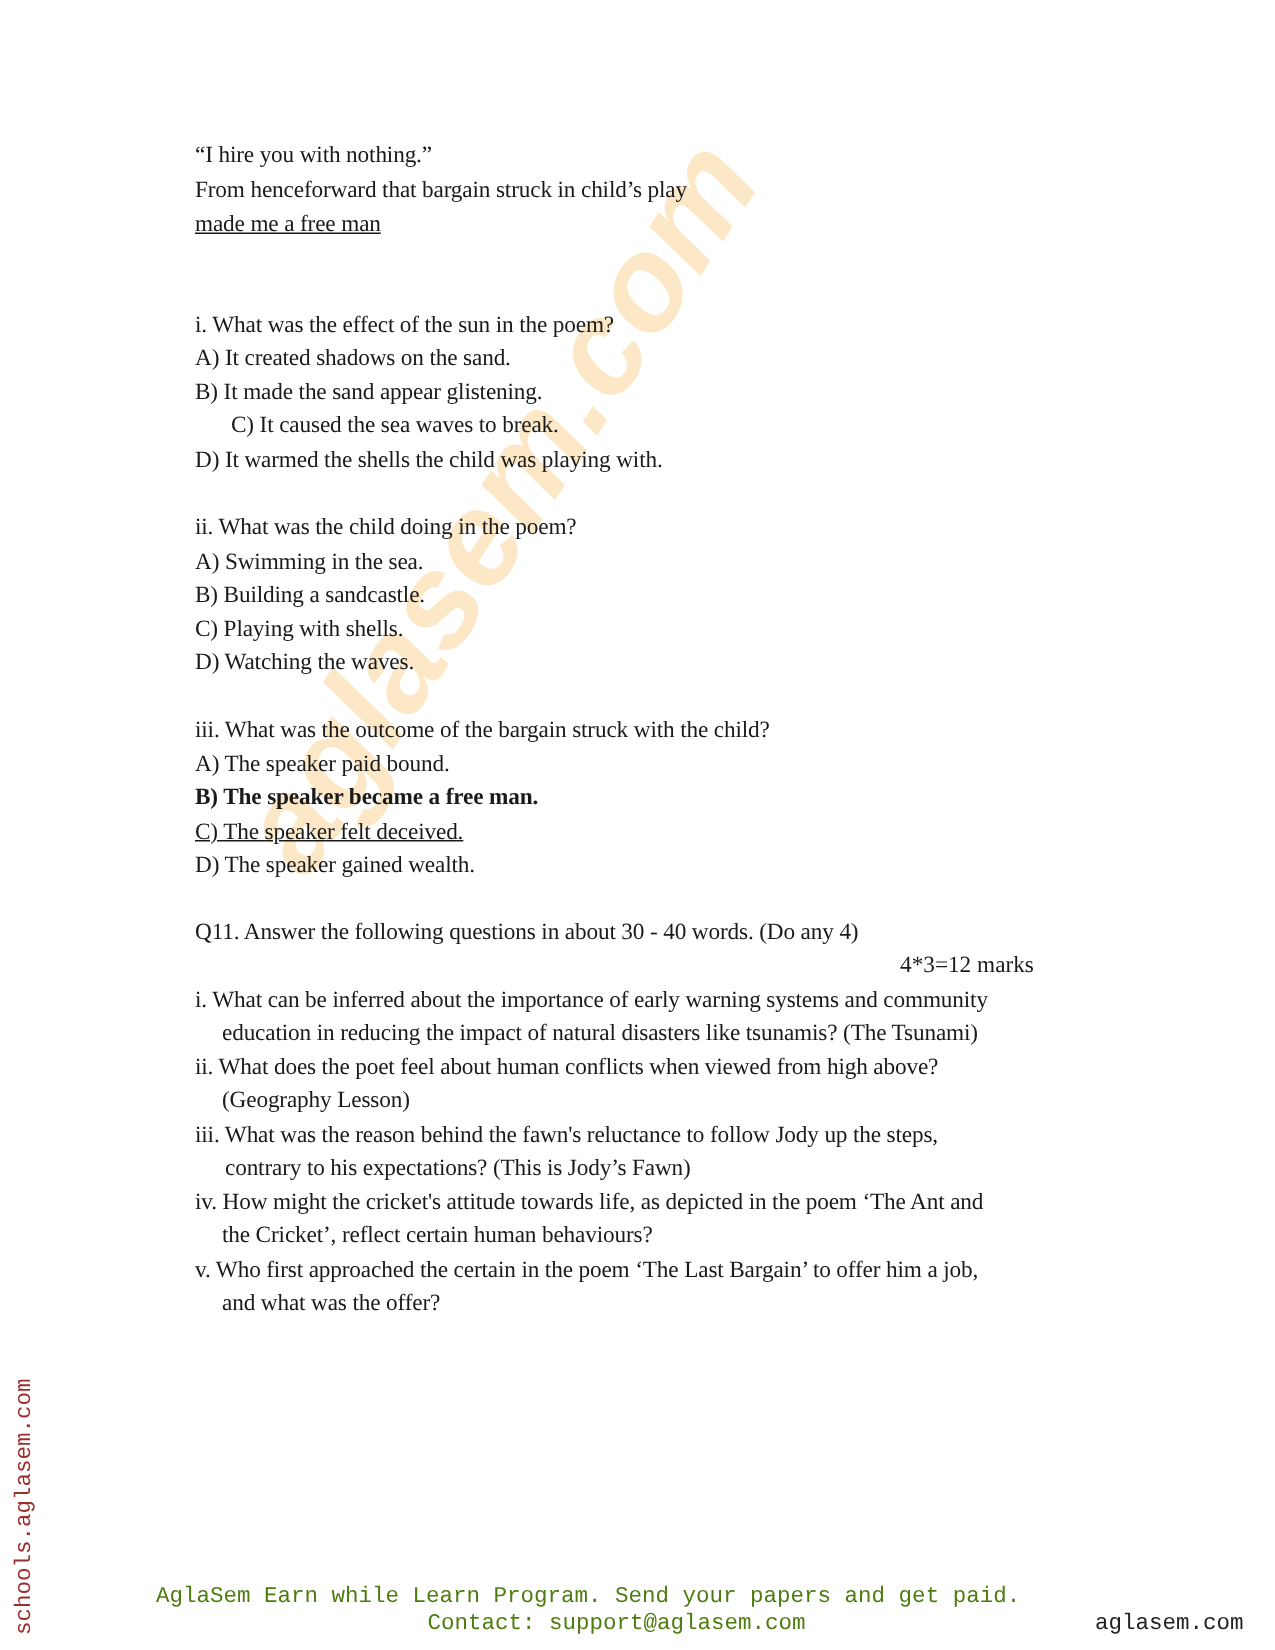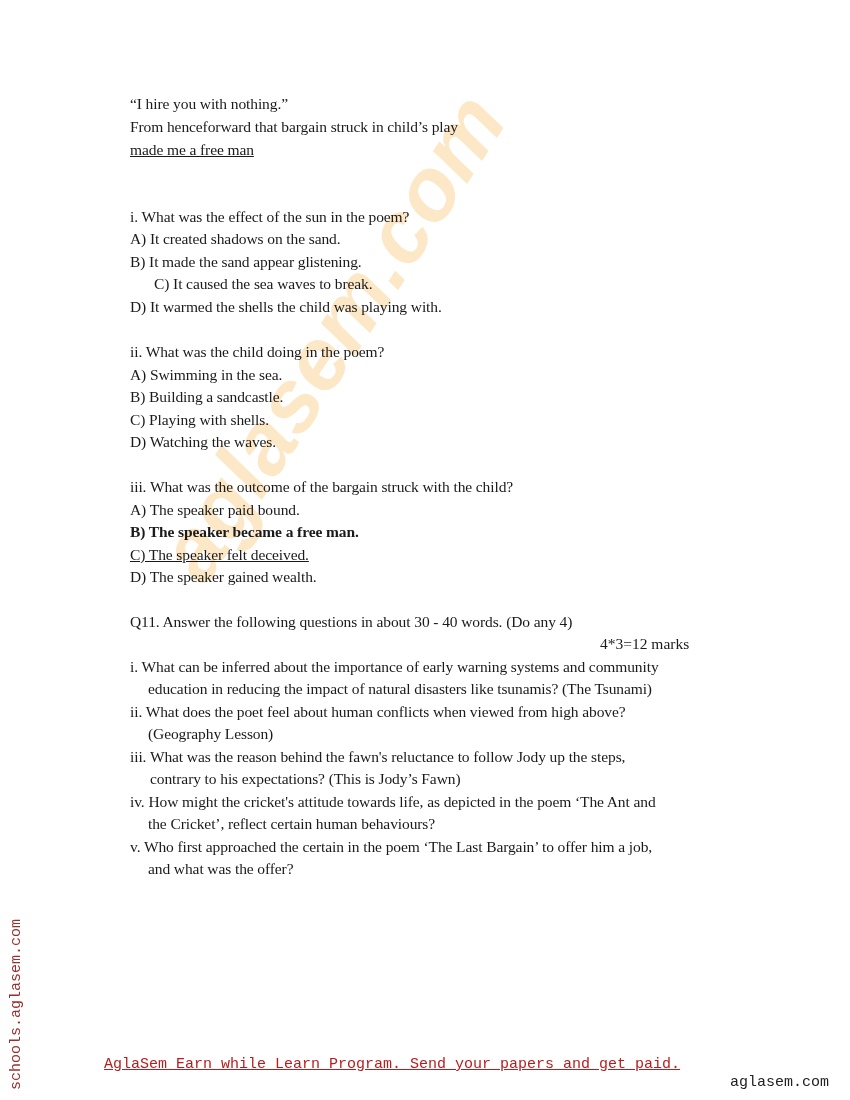--- a/index.html
+++ b/index.html
@@ -61,21 +61,21 @@
       color: #9a2f2f;
       white-space: nowrap;
     }
     .footer-line {
       position: absolute;
       font-family: "Liberation Mono", "DejaVu Sans Mono", monospace;
       font-size: 15px;
       line-height: 18px;
       white-space: nowrap;
     }
-    .footer-blue { color: #b91c1c; text-decoration: underline; }
+    .footer-blue { color: #4d7c0f; }
     .footer-dark { color: #222222; }
   </style>
 </head>
 <body>
 
 <div class="page">
 
   <div class="watermark">aglasem.com</div>
 
   <div class="content">
@@ -118,15 +118,16 @@
     <div class="line" style="left:148px; top:813px;">the Cricket’, reflect certain human behaviours?</div>
 
     <div class="line" style="left:130px; top:836px;">v. Who first approached the certain in the poem ‘The Last Bargain’ to offer him a job,</div>
     <div class="line" style="left:148px; top:858px;">and what was the offer?</div>
 
   </div>
 
   <div class="side-url">schools.aglasem.com</div>
 
   <div class="footer-line footer-blue" style="left:104px; top:1056px;">AglaSem Earn while Learn Program. Send your papers and get paid.</div>
+  <div class="footer-line footer-blue" style="left:285px; top:1074px;">Contact: support@aglasem.com</div>
   <div class="footer-line footer-dark" style="left:730px; top:1074px;">aglasem.com</div>
 
 </div>
 
 </body></html>

